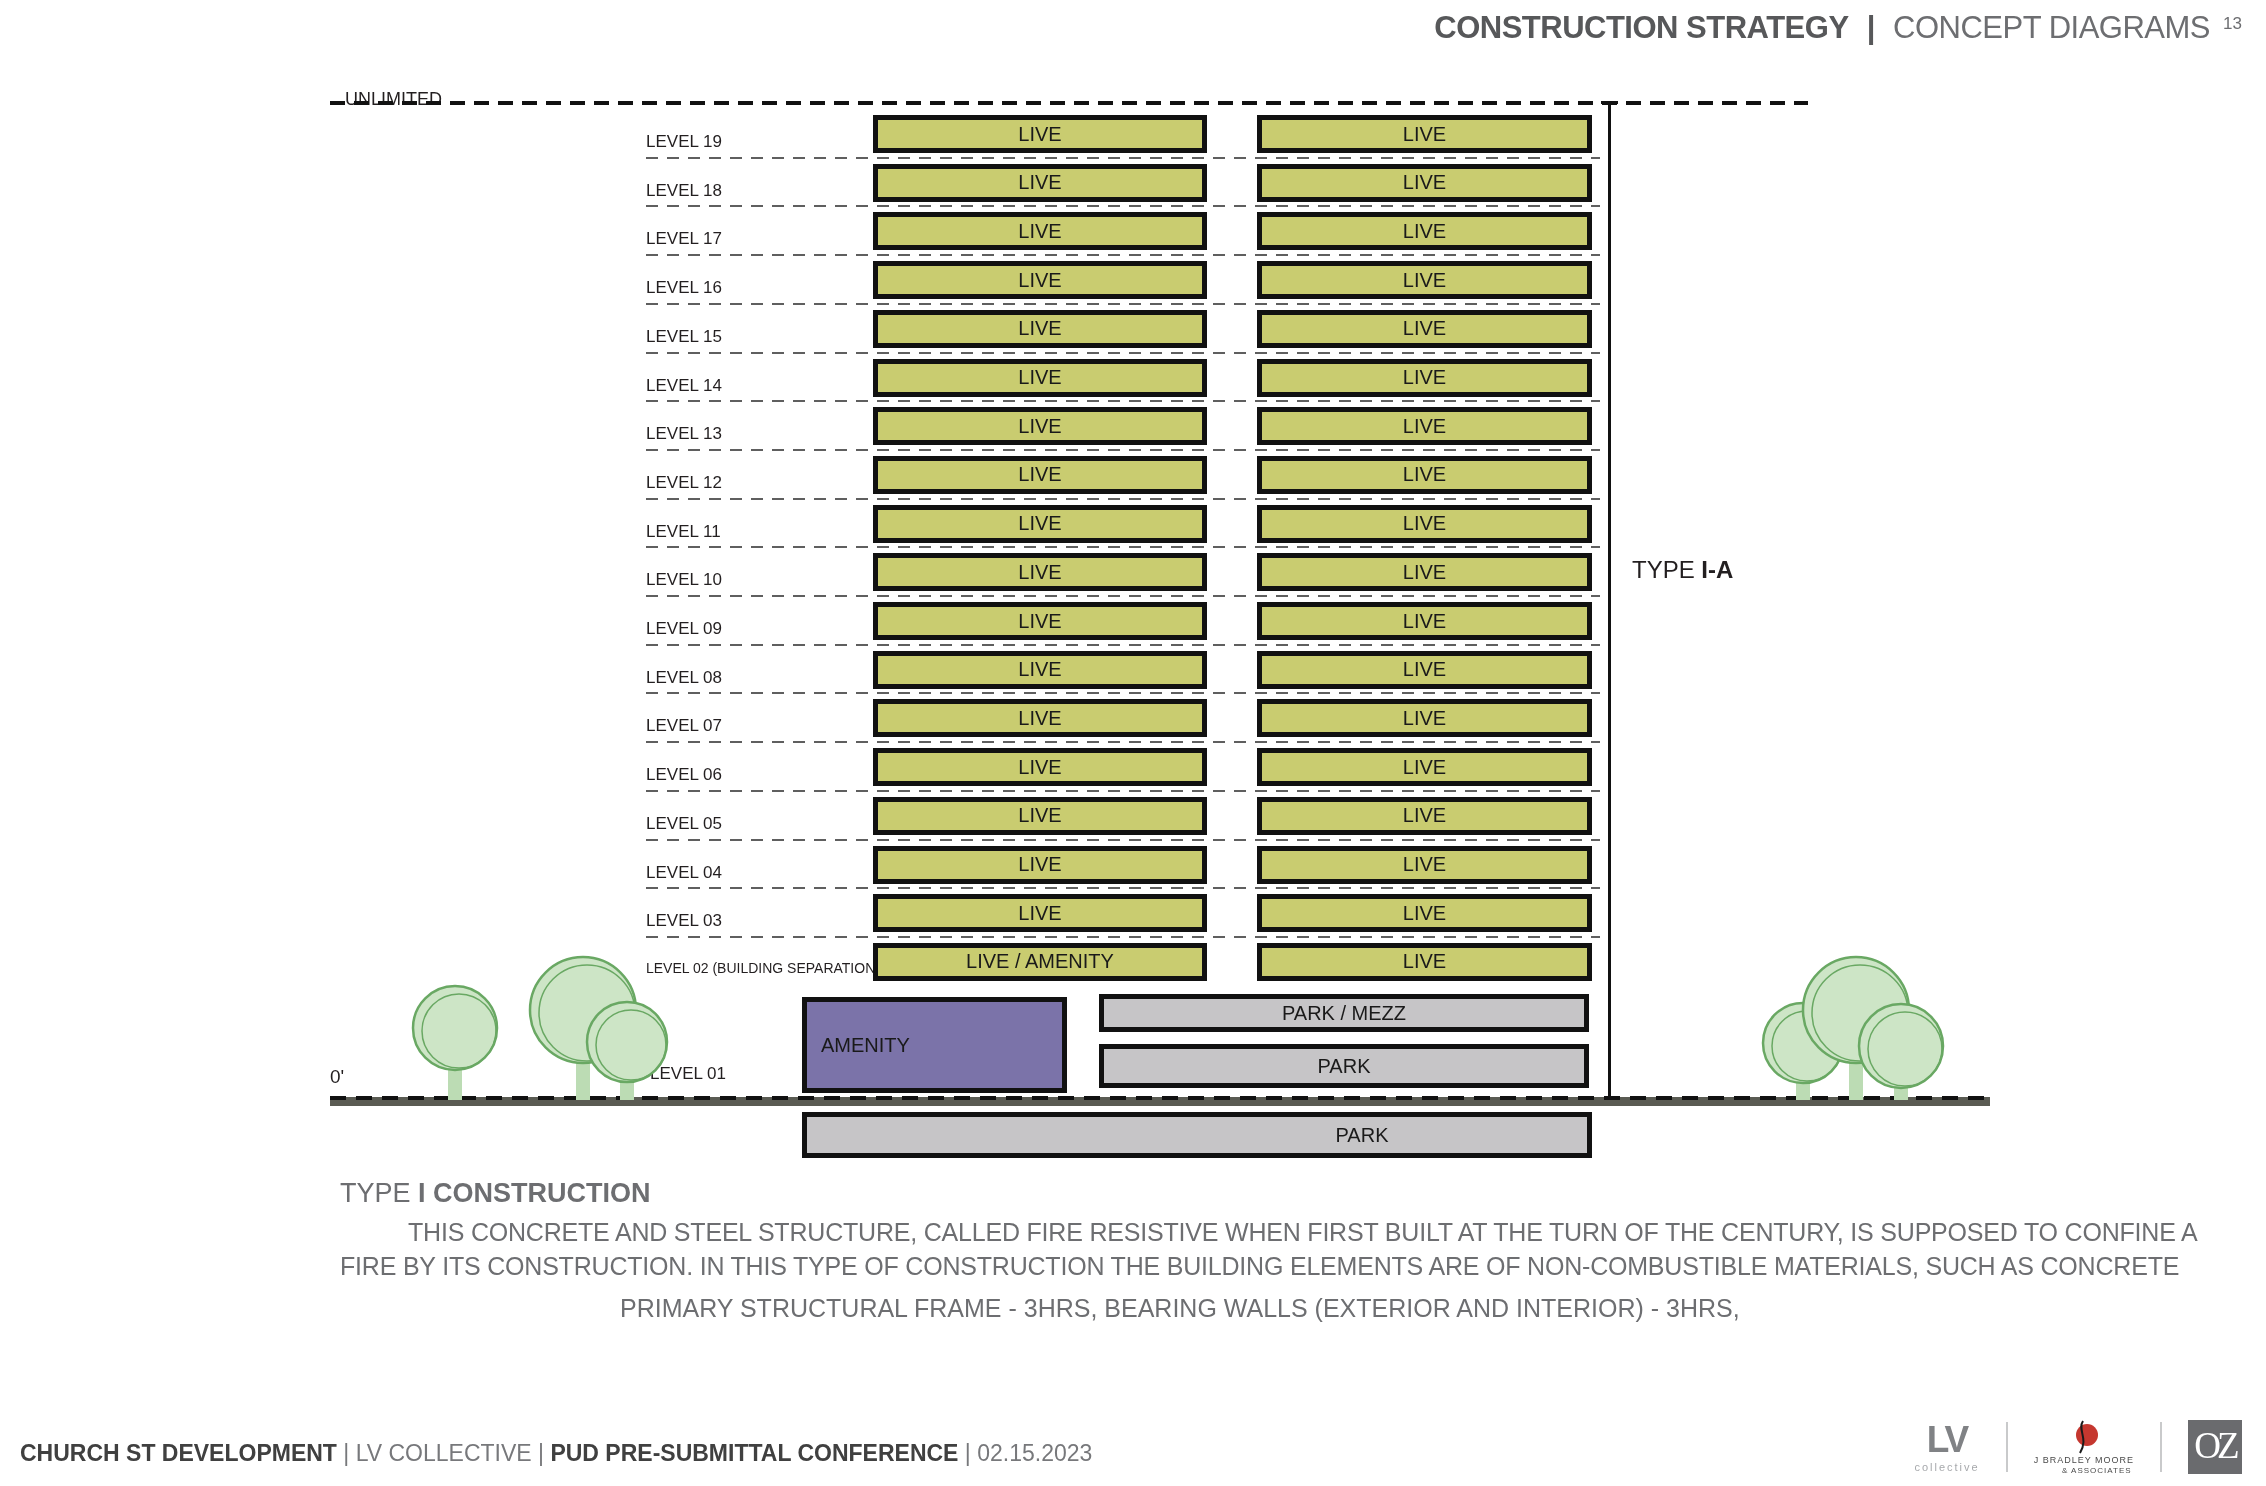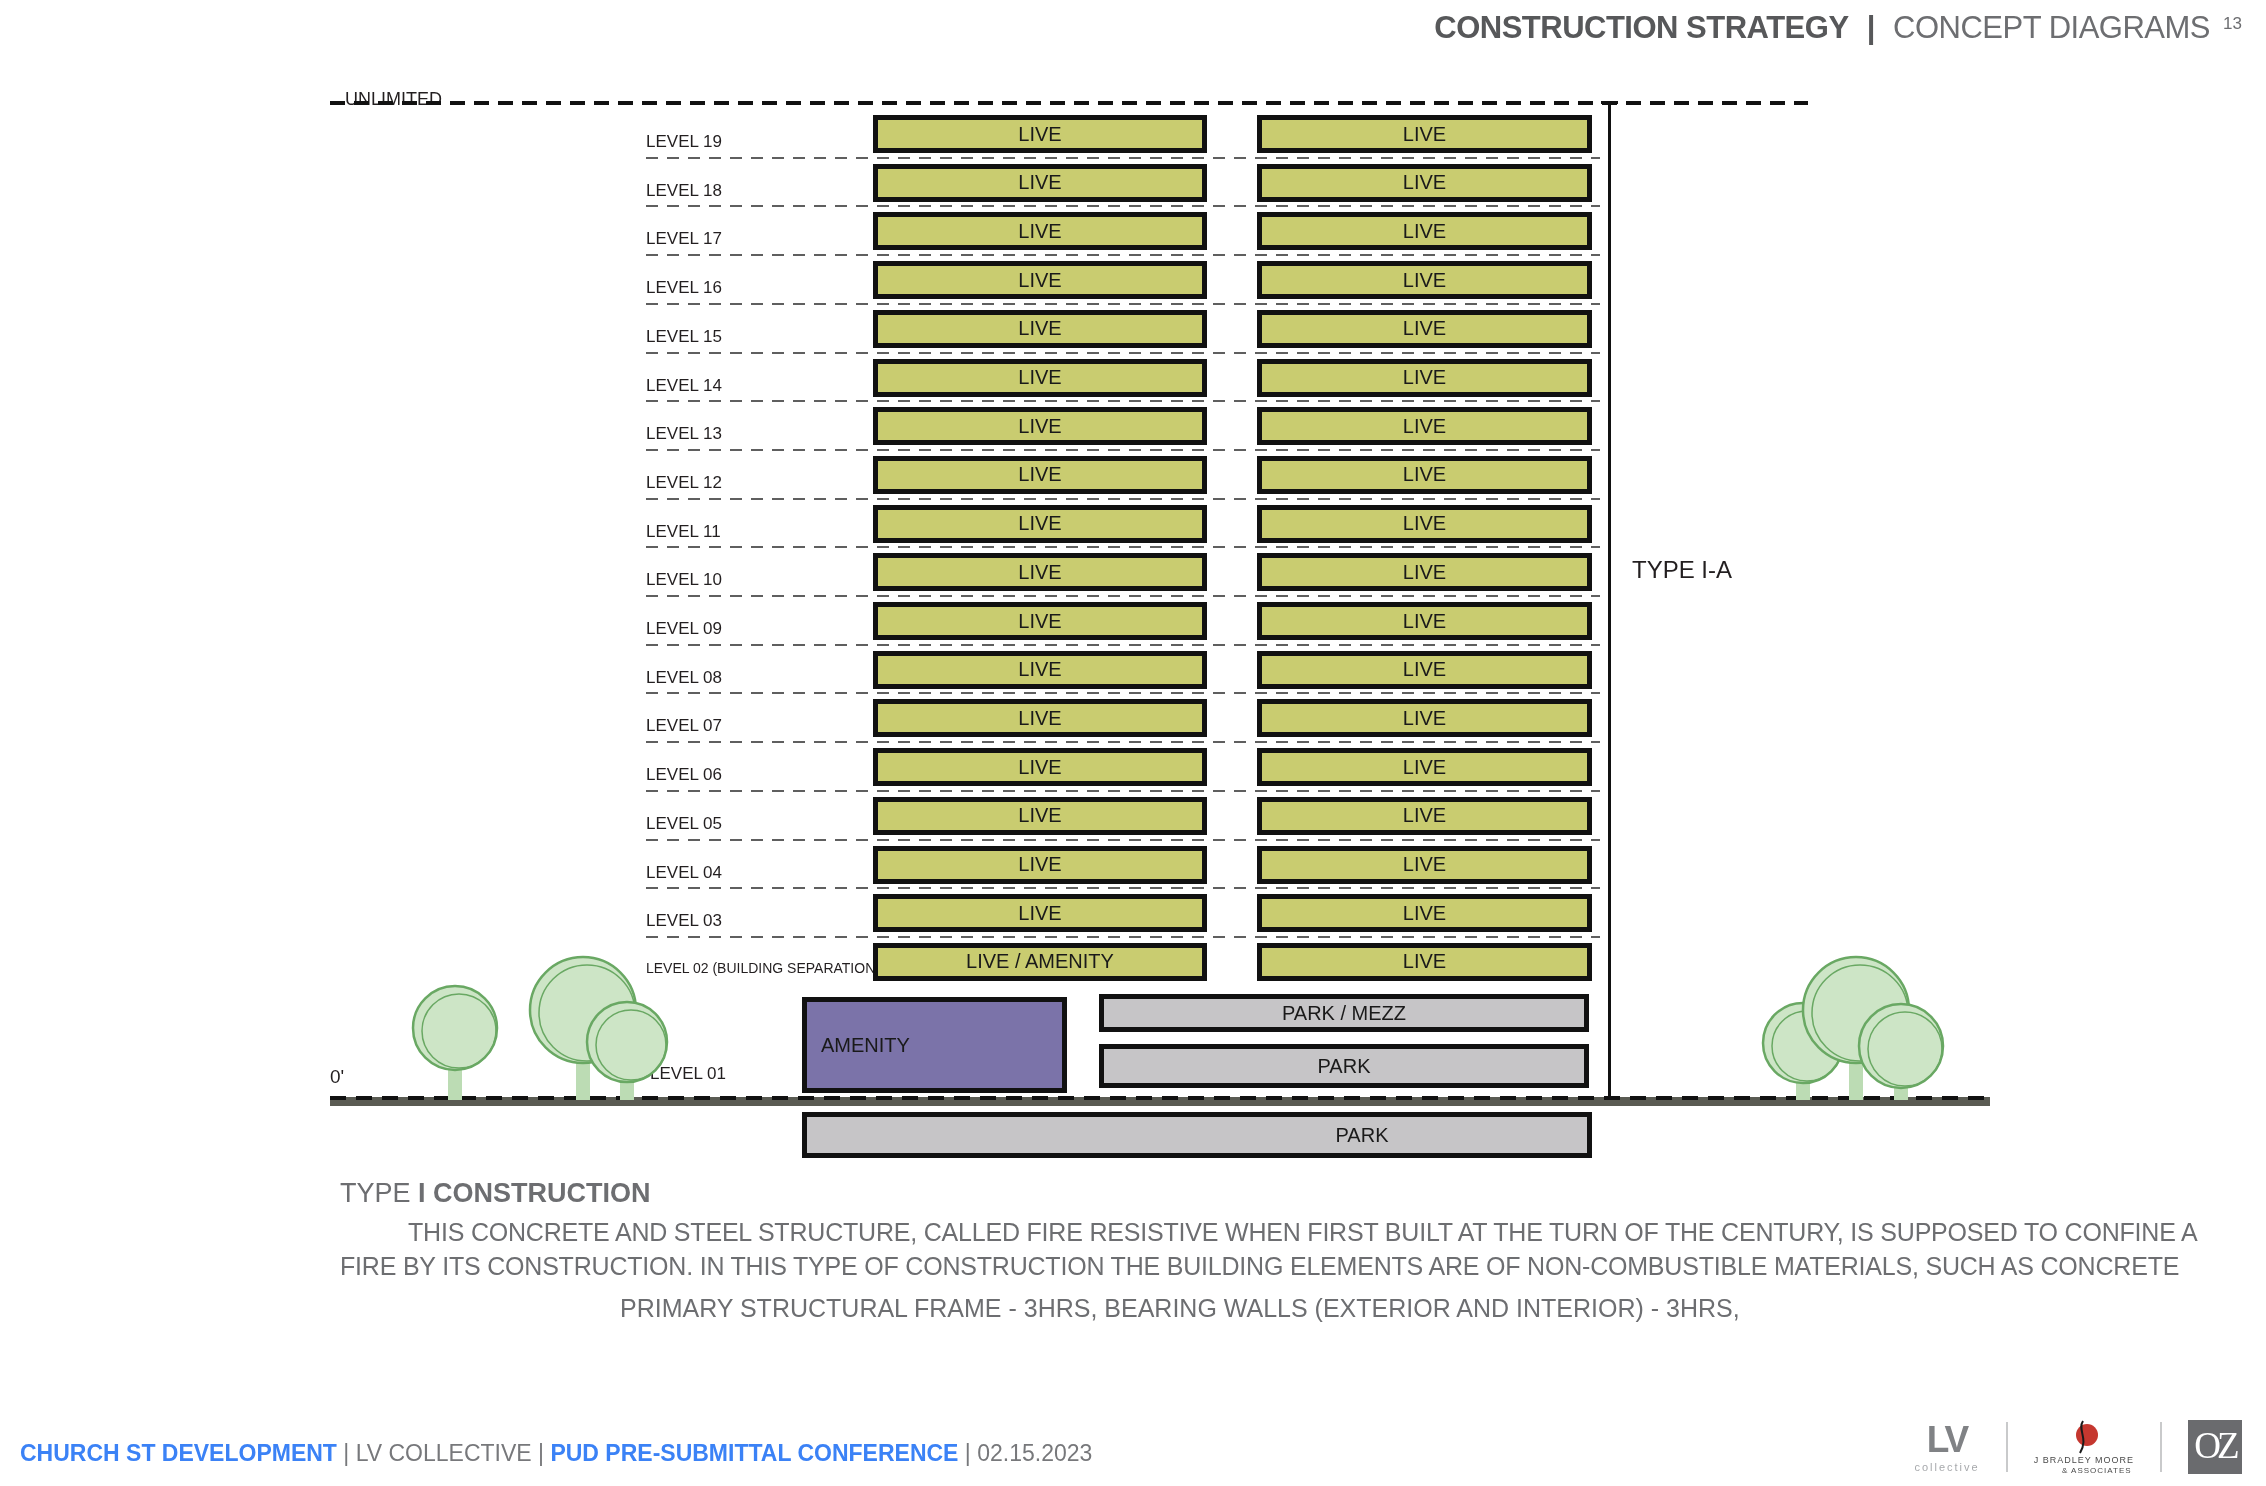--- a/index.html
+++ b/index.html
@@ -12,21 +12,21 @@
   .title .t-sep{font-weight:bold;color:#57585a;padding:0 10px;}
   .title .t-light{font-weight:normal;color:#6d6e71;}
   .page-num{position:absolute;top:14px;right:24px;font-size:17px;color:#6d6e71;}
 
   
   .lbl{position:absolute;color:#231f20;white-space:nowrap;}
   .unlimited{left:345px;top:78px;font-size:18px;margin-top:11px;}
   .zero{left:330px;top:1066px;font-size:19px;}
   .lvl01{left:650px;top:1064px;font-size:17px;}
   .type-label{left:1632px;top:556px;font-size:24px;}
-  .type-label b{font-weight:normal;margin-top:42px;}
+  .type-label b{font-weight:bold;margin-top:42px;}
 
   .dash-top{position:absolute;left:330px;top:101px;width:1478px;height:4px;
     background:repeating-linear-gradient(90deg,#111 0 15px,transparent 15px 24px);}
   .vline{position:absolute;left:1608px;top:101px;width:3px;height:1002px;background:#111;}
   .vline-tick{position:absolute;left:1601px;top:101px;width:17px;height:3px;background:#111;}
 
   .row-dash{position:absolute;height:2px;
     background:repeating-linear-gradient(90deg,#5f5f5f 0 12px,transparent 12px 21px);}
   .level-label{position:absolute;font-size:17px;color:#231f20;white-space:nowrap;}
 
@@ -45,21 +45,21 @@
   .notes .n-head{font-size:27px;}
   .notes .n-head b{font-weight:bold;}
   .notes .n-para{margin-top:6px;font-size:25px;line-height:34px;letter-spacing:-0.2px;white-space:nowrap;}
   .notes .n-para .indent{display:inline-block;width:68px;}
   .notes .n-sub{margin-top:2px;margin-left:205px;font-size:25px;white-space:nowrap;}
   .notes .n-sub b{font-weight:bold;}
   .notes .n-det{margin-left:280px;margin-top:8px;font-size:25px;line-height:34px;white-space:nowrap;}
 
   
   .footer-left{position:absolute;left:20px;top:1440px;font-size:23px;color:#77787b;white-space:nowrap;}
-  .footer-left .fb{font-weight:bold;color:#3b82f6;}
+  .footer-left .fb{font-weight:bold;color:#404040;}
   .logos{position:absolute;right:24px;top:1414px;height:66px;display:flex;align-items:center;gap:26px;}
   .logo-lv{display:flex;flex-direction:column;align-items:center;line-height:1;}
   .logo-lv .lv-mark{font-size:37px;font-weight:bold;color:#808285;letter-spacing:-2px;}
   .logo-lv .lv-sub{font-size:11px;color:#a7a9ac;letter-spacing:2px;margin-top:4px;text-align:center;}
   .logo-div{width:2px;height:50px;background:#c9cacb;}
   .logo-jbm{display:flex;flex-direction:column;align-items:center;line-height:1;}
   .logo-jbm .jbm-text{font-size:9px;color:#4a4a4a;letter-spacing:1px;margin-top:2px;}
   .logo-jbm .jbm-text2{font-size:8px;color:#4a4a4a;letter-spacing:1px;margin-top:2px;margin-left:26px;}
   .logo-oz{width:54px;height:54px;background:#6a6b6e;display:flex;align-items:center;justify-content:center;}
   .logo-oz span{font-family:"Liberation Serif", serif;font-size:37px;color:#ffffff;letter-spacing:-4px;margin-top:-3px;}

